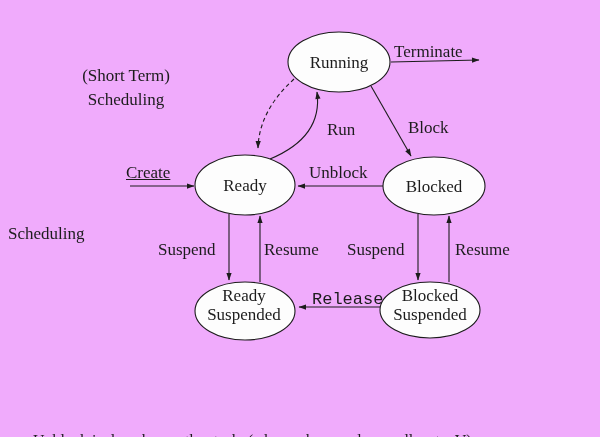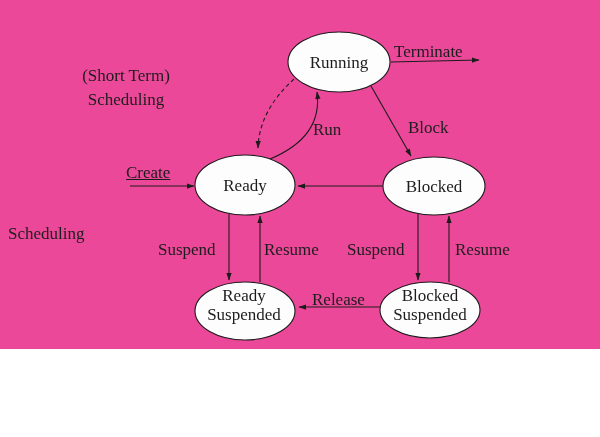--- a/index.html
+++ b/index.html
@@ -3,22 +3,22 @@
 <meta charset="utf-8">
 <style>
   html, body {
     margin: 0;
     padding: 0;
     background: #ffffff;
   }
   .canvas {
     position: relative;
     width: 600px;
-    height: 349px;
-    background: #ec4899;
+    height: 437px;
+    background: #f0abfc;
     font-family: "Liberation Serif", serif;
     color: #1c1c1c;
     overflow: hidden;
   }
   .canvas svg {
     position: absolute;
     left: 0;
     top: 0;
   }
   .lbl {
@@ -107,27 +107,28 @@
     <span>Ready</span>
     <span>Suspended</span>
   </div>
   <div class="state-lbl" style="left:430px; top:305px;">
     <span>Blocked</span>
     <span>Suspended</span>
   </div>
 
   <div class="lbl" style="left:394px; top:42px;">Terminate</div>
   <div class="lbl" style="left:126px; top:163px;text-decoration:underline;">Create</div>
-  <div class="lbl" style="left:313px; top:120px;">Run</div>
+  <div class="lbl" style="left:309px; top:163px;">Unblock</div>
+  <div class="lbl" style="left:327px; top:120px;">Run</div>
   <div class="lbl" style="left:408px; top:118px;">Block</div>
   <div class="lbl" style="left:158px; top:240px;">Suspend</div>
   <div class="lbl" style="left:264px; top:240px;">Resume</div>
   <div class="lbl" style="left:347px; top:240px;">Suspend</div>
   <div class="lbl" style="left:455px; top:240px;">Resume</div>
-  <div class="lbl" style="left:312px; top:290px;">Release</div>
+  <div class="lbl" style="left:312px; top:290px;font-family:Liberation Mono, monospace;">Release</div>
 
   <div class="annot center" style="left:70px; top:64px; width:112px;">
     <span>(Short Term)</span>
     <span>Scheduling</span>
   </div>
   <div class="annot" style="left:8px; top:224px; line-height:20px;">
     <span>Scheduling</span>
   </div>
 
   <div class="notes">

